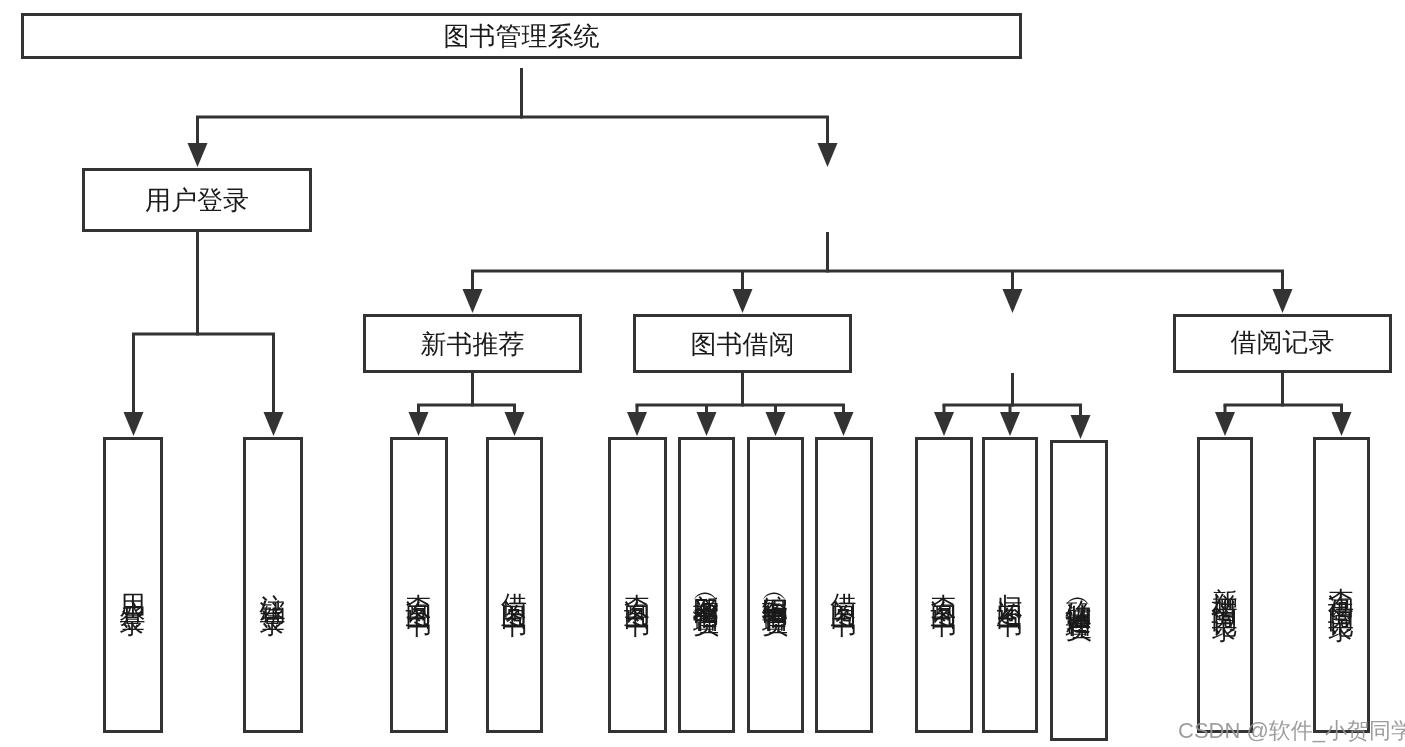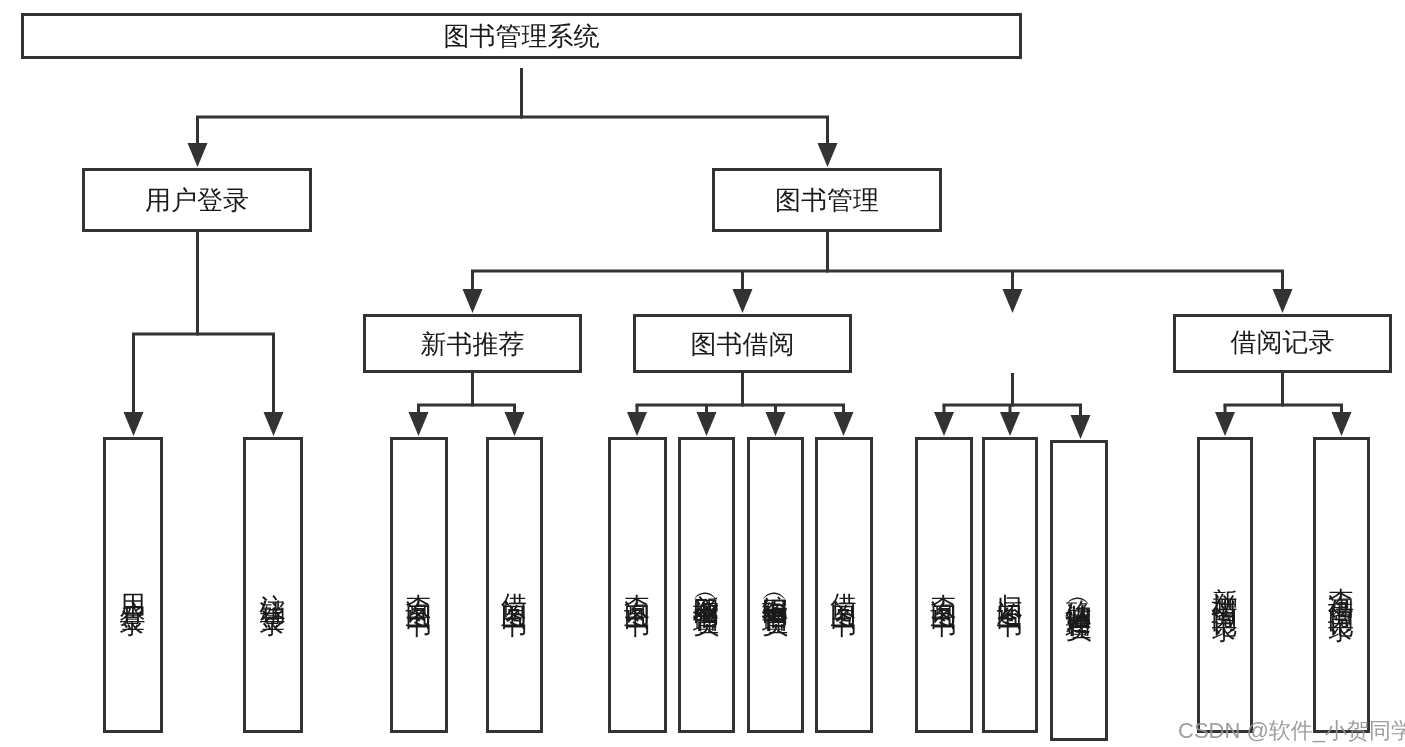--- a/index.html
+++ b/index.html
@@ -111,23 +111,20 @@
     </g>
   </svg>
 
   <div class="box" style="left:21px;top:13px;width:1001px;height:46px;">
     <span>图书管理系统</span>
   </div>
 
   <div class="box" style="left:82px;top:168px;width:230px;height:64px;">
     <span>用户登录</span>
   </div>
-  <div class="box" style="left:712px;top:168px;width:230px;height:64px;">
-    <span>图书管理</span>
-  </div>
 
   <div class="box" style="left:363px;top:314px;width:219px;height:59px;">
     <span>新书推荐</span>
   </div>
   <div class="box" style="left:633px;top:314px;width:219px;height:59px;">
     <span>图书借阅</span>
   </div>
   <div class="box" style="left:1173px;top:314px;width:219px;height:59px;font-family:Liberation Mono, monospace;">
     <span>借阅记录</span>
   </div>

